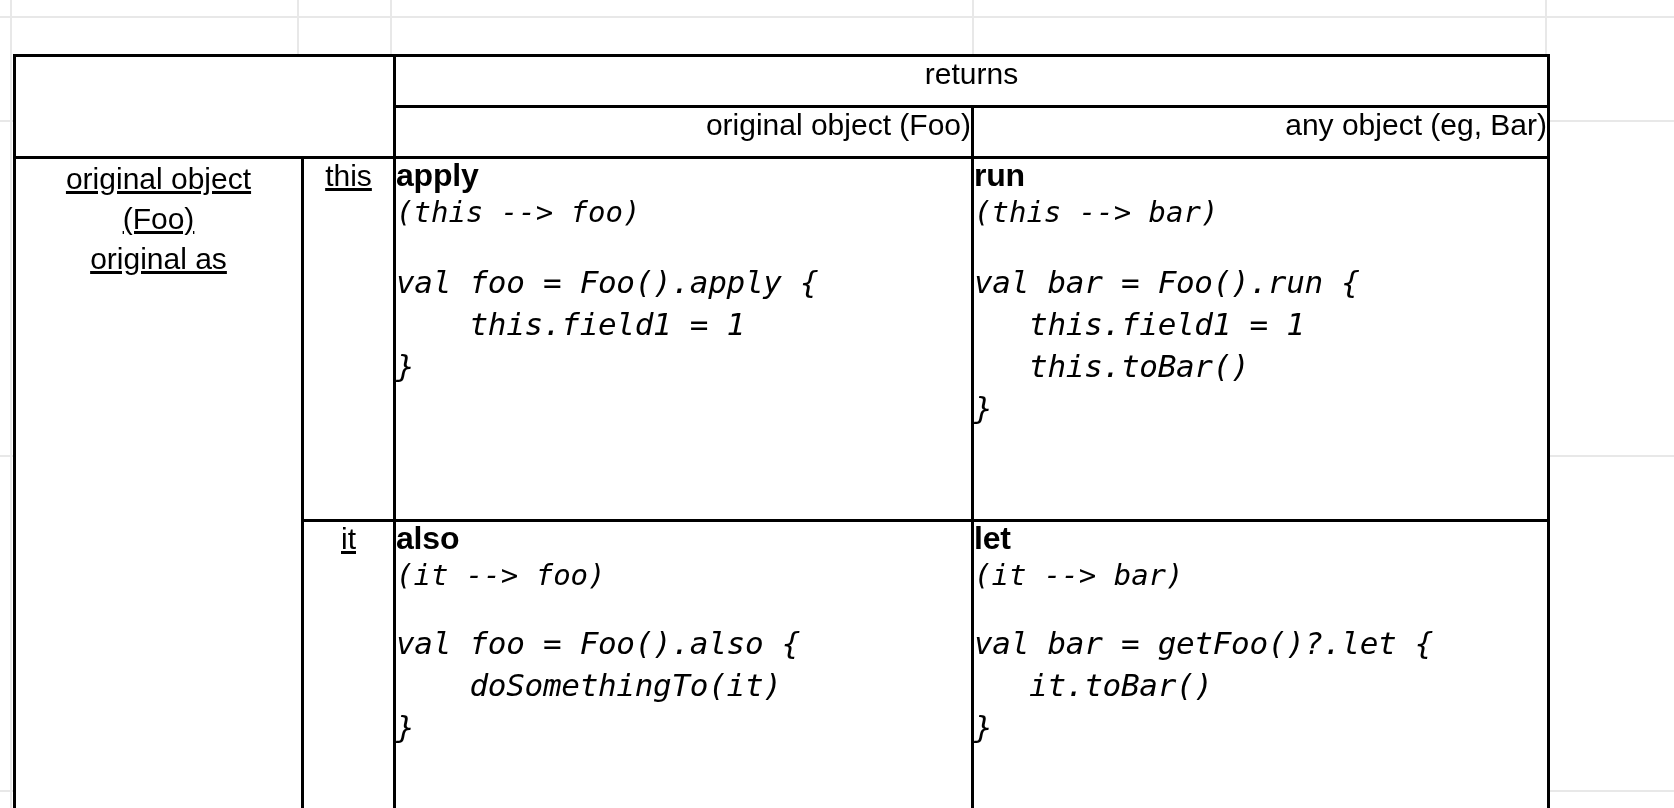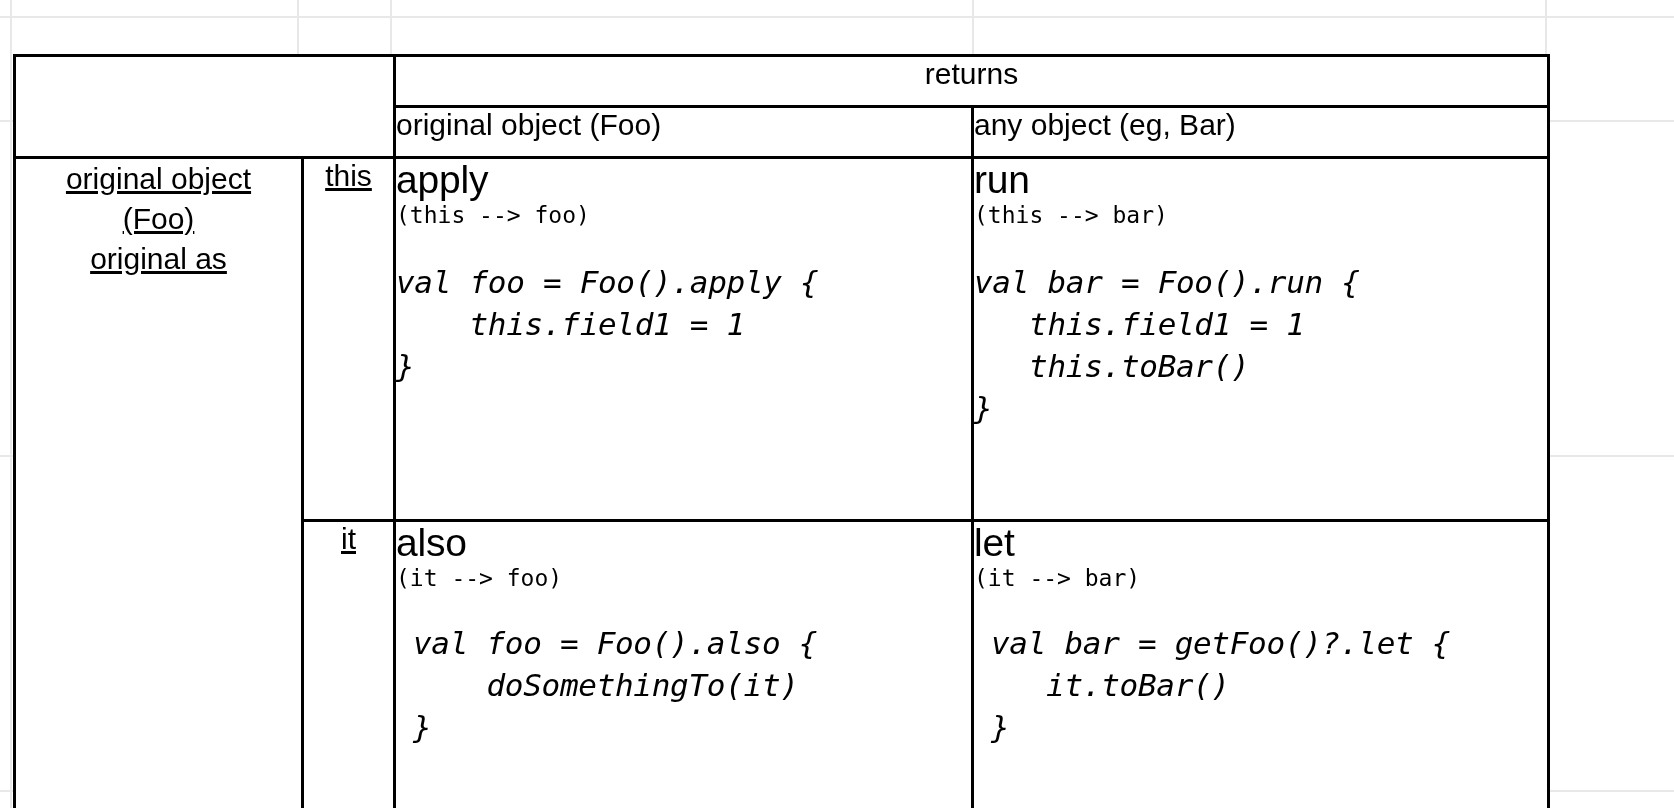--- a/index.html
+++ b/index.html
@@ -65,21 +65,21 @@
   .col-any      { width: 576px; }
 
   
   .hdr-returns {
     text-align: center;
     vertical-align: middle;
     font-size: 30px;
     height: 48px;
   }
   .hdr-col {
-    text-align: left;
+    text-align: right;
     vertical-align: middle;
     font-size: 30px;
     height: 48px;
   }
   .blank-corner { }
 
   
   .rowhdr-label {
     text-align: center;
     vertical-align: middle;
@@ -95,41 +95,42 @@
     font-size: 30px;
     text-decoration: underline;
   }
 
   
   .content-cell {
     padding: 6px 0 6px 8px;
   }
   .fn-name {
     font-family: "Liberation Sans", sans-serif;
-    font-weight: normal;
-    font-size: 39px;
+    font-weight: bold;
+    font-size: 32px;
     line-height: 1.06;
     letter-spacing: -0.2px;
   }
   .fn-sig {
     font-family: "DejaVu Sans Mono", monospace;
-    font-size: 23px;
+    font-style: italic;
+    font-size: 29px;
     line-height: 1.28;
     margin-top: 1px;
   }
   .fn-code {
     font-family: "DejaVu Sans Mono", monospace;
     font-size: 31px;
     line-height: 1.36;
     white-space: pre;
     margin-top: 30px;
     letter-spacing: -0.3px;
     font-style: italic;
   }
-  .fn-code.tight { margin-top: 28px; padding-left: 17px; }
+  .fn-code.tight { margin-top: 28px; }
 </style>
 </head>
 <body>
 
 <div id="sheet-grid">
   <div class="vline" style="left:10px"></div>
   <div class="vline" style="left:297px"></div>
   <div class="vline" style="left:390px"></div>
   <div class="vline" style="left:972px"></div>
   <div class="vline" style="left:1545px"></div>

